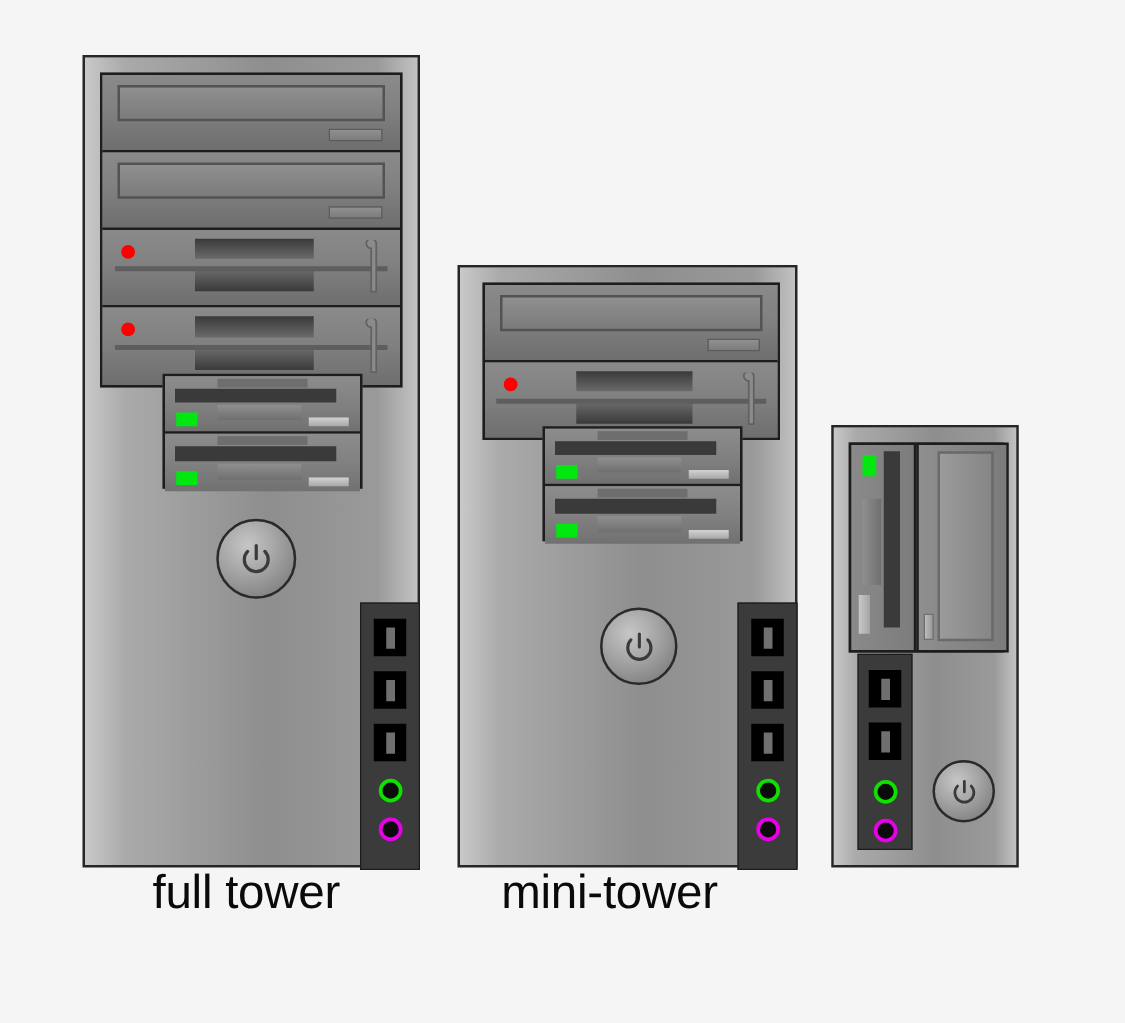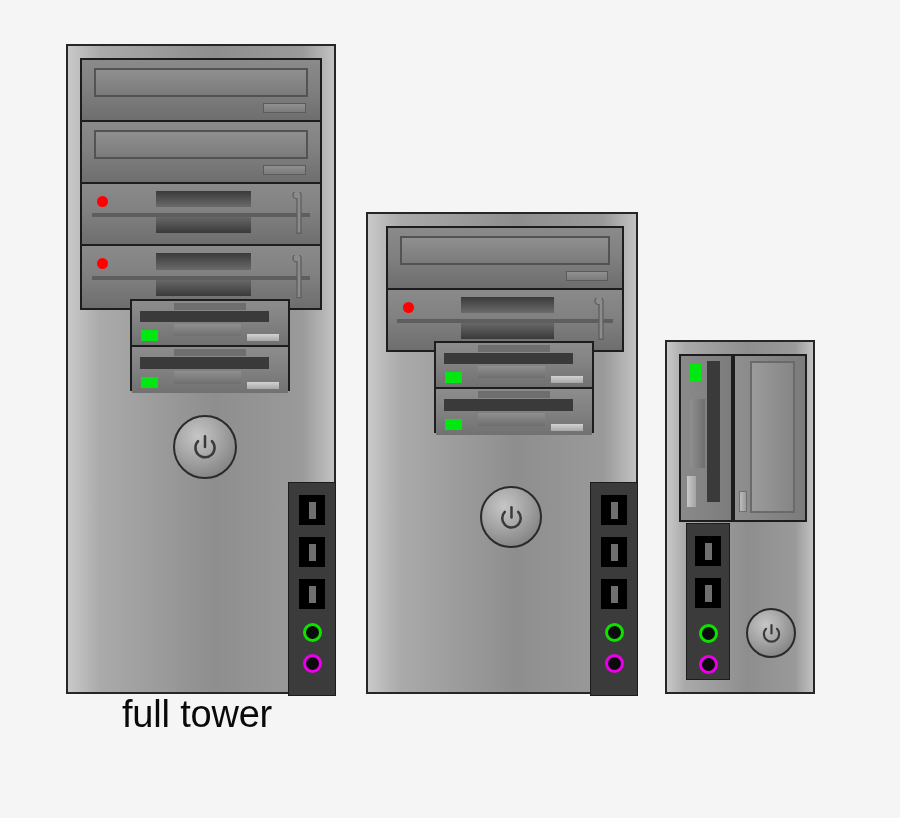--- a/index.html
+++ b/index.html
@@ -455,14 +455,15 @@
 
     <div class="power-btn" style="left:79px; top:266px; width:50px; height:50px;">
       <svg viewBox="0 0 32 32" width="27" height="27">
         <path d="M16 6 L16 16" stroke="#3a3a3a" stroke-width="2.6" fill="none" stroke-linecap="round"></path>
         <path d="M9.5 10.5 a9 9 0 1 0 13 0" stroke="#3a3a3a" stroke-width="2.6" fill="none" stroke-linecap="round"></path>
       </svg>
     </div>
   </div>
 
   <div class="caption" id="cap-full">full tower</div>
+  <div class="caption" id="cap-mini">mini-tower</div>
 
 </div>
 
 </body></html>

